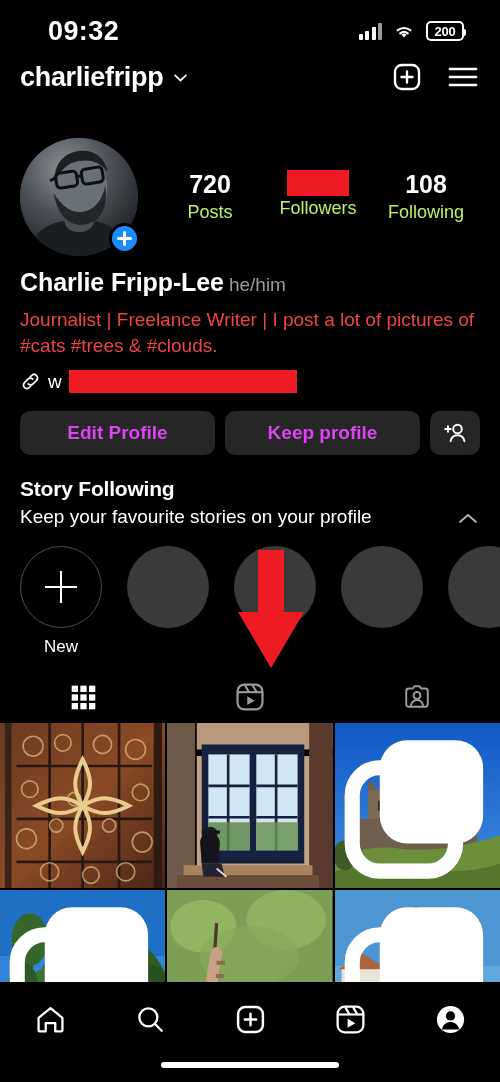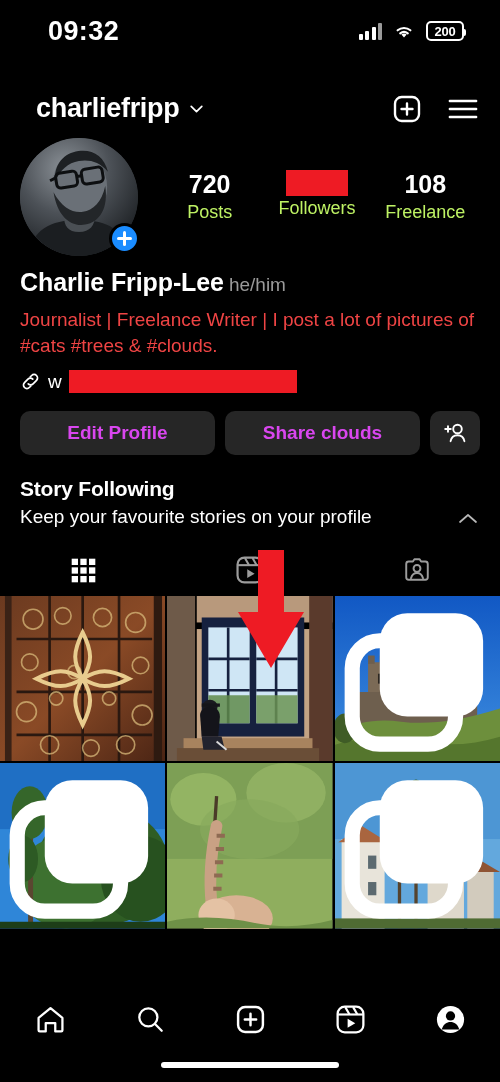--- a/index.html
+++ b/index.html
@@ -24,22 +24,22 @@
   .signal i:nth-child(3){ height:13px; }
   .signal i:nth-child(4){ height:17px; background:#9a9a9a; }
   .wifi { width:22px; height:17px; }
   .battery { width:38px; height:20px; border:2px solid #fff; border-radius:5px;
              display:flex; align-items:center; justify-content:center; position:relative; }
   .battery::after { content:""; position:absolute; right:-4px; top:6px; width:2.5px; height:7px;
                     background:#fff; border-radius:0 2px 2px 0; }
   .battery span { font-size:13px; font-weight:700; color:#fff; letter-spacing:-0.3px; }
 
   
-  .header { height:62px; display:flex; align-items:flex-end; justify-content:space-between;
-            padding:0 22px 0 20px;margin-left:16px; }
+  .header { height:62px; display:flex; align-items:flex-start; justify-content:space-between;
+            padding:0 22px 0 20px; }
   .username-wrap { display:flex; align-items:center; gap:9px; }
   .username { font-size:27px; font-weight:700; letter-spacing:-0.3px; }
   .chev-down { width:17px; height:17px; }
   .header-icons { display:flex; align-items:center; gap:26px; }
   .icon-btn { display:flex; align-items:center; justify-content:center; }
 
   
   .profile-row { display:flex; align-items:center; padding:14px 20px 0 20px; }
   .avatar-wrap { position:relative; width:118px; height:118px; flex:0 0 auto; }
   .avatar { width:118px; height:118px; border-radius:50%; overflow:hidden; position:relative;
@@ -199,21 +199,21 @@
       <div class="stat">
         <div class="stat-num">720</div>
         <div class="stat-label">Posts</div>
       </div>
       <div class="stat">
         <span class="redacted redact-followers"></span>
         <div class="stat-label">Followers</div>
       </div>
       <div class="stat">
         <div class="stat-num">108</div>
-        <div class="stat-label">Freelance</div>
+        <div class="stat-label">Following</div>
       </div>
     </div>
   </div>
 
   <div class="bio">
     <div>
       <span class="bio-name">Charlie Fripp-Lee</span><span class="bio-pronouns">he/him</span>
     </div>
     <div class="bio-text">Journalist | Freelance Writer | I post a lot of pictures of #cats #trees &amp; #clouds.</div>
     <div class="bio-link-row">
@@ -221,40 +221,58 @@
         <path d="M8.6 13.4a3.6 3.6 0 0 0 5.1 0l3.6-3.6a3.6 3.6 0 1 0-5.1-5.1l-1.6 1.6" stroke="#fff" stroke-width="1.8" fill="none" stroke-linecap="round"></path>
         <path d="M13.4 8.6a3.6 3.6 0 0 0-5.1 0l-3.6 3.6a3.6 3.6 0 1 0 5.1 5.1l1.6-1.6" stroke="#fff" stroke-width="1.8" fill="none" stroke-linecap="round"></path>
       </svg>
       <span class="link-text">w</span>
       <span class="redacted redact-link"></span>
     </div>
   </div>
 
   <div class="actions">
     <div class="btn btn-edit">Edit Profile</div>
-    <div class="btn btn-share">Share clouds</div>
+    <div class="btn btn-share">Keep profile</div>
     <div class="btn btn-adduser">
       <svg width="26" height="24" viewBox="0 0 26 24">
         <circle cx="15.5" cy="8" r="4.3" stroke="#fff" stroke-width="1.9" fill="none"></circle>
         <path d="M8.6 20.2c.7-4 3.5-6 6.9-6s6.2 2 6.9 6" stroke="#fff" stroke-width="1.9" fill="none" stroke-linecap="round"></path>
         <path d="M3.2 8h5.6M6 5.2v5.6" stroke="#fff" stroke-width="1.9" stroke-linecap="round"></path>
       </svg>
     </div>
   </div>
 
   <div class="sh-head">
     <div class="sh-title">Story Following</div>
     <div class="sh-sub">Keep your favourite stories on your profile</div>
     <div class="sh-collapse">
       <svg width="20" height="13" viewBox="0 0 20 13">
         <path d="M2 10l8-7 8 7" stroke="#b8b8b8" stroke-width="1.7" fill="none" stroke-linecap="round" stroke-linejoin="round"></path>
       </svg>
     </div>
   </div>
 
+  <div class="highlights">
+    <div class="hl">
+      <div class="hl-circle hl-new"></div>
+      <div class="hl-label">New</div>
+    </div>
+    <div class="hl">
+        <div class="hl-circle"></div>
+      </div>
+    <div class="hl">
+        <div class="hl-circle"></div>
+      </div>
+    <div class="hl">
+        <div class="hl-circle"></div>
+      </div>
+    <div class="hl">
+        <div class="hl-circle"></div>
+      </div>
+  </div>
 
   <div class="tabs">
     <div class="tab">
       <svg width="27" height="27" viewBox="0 0 24 24">
         <g fill="#fff">
           <rect x="1.5" y="1.5" width="5.6" height="5.6"></rect>
           <rect x="9.2" y="1.5" width="5.6" height="5.6"></rect>
           <rect x="16.9" y="1.5" width="5.6" height="5.6"></rect>
           <rect x="1.5" y="9.2" width="5.6" height="5.6"></rect>
           <rect x="9.2" y="9.2" width="5.6" height="5.6"></rect>

